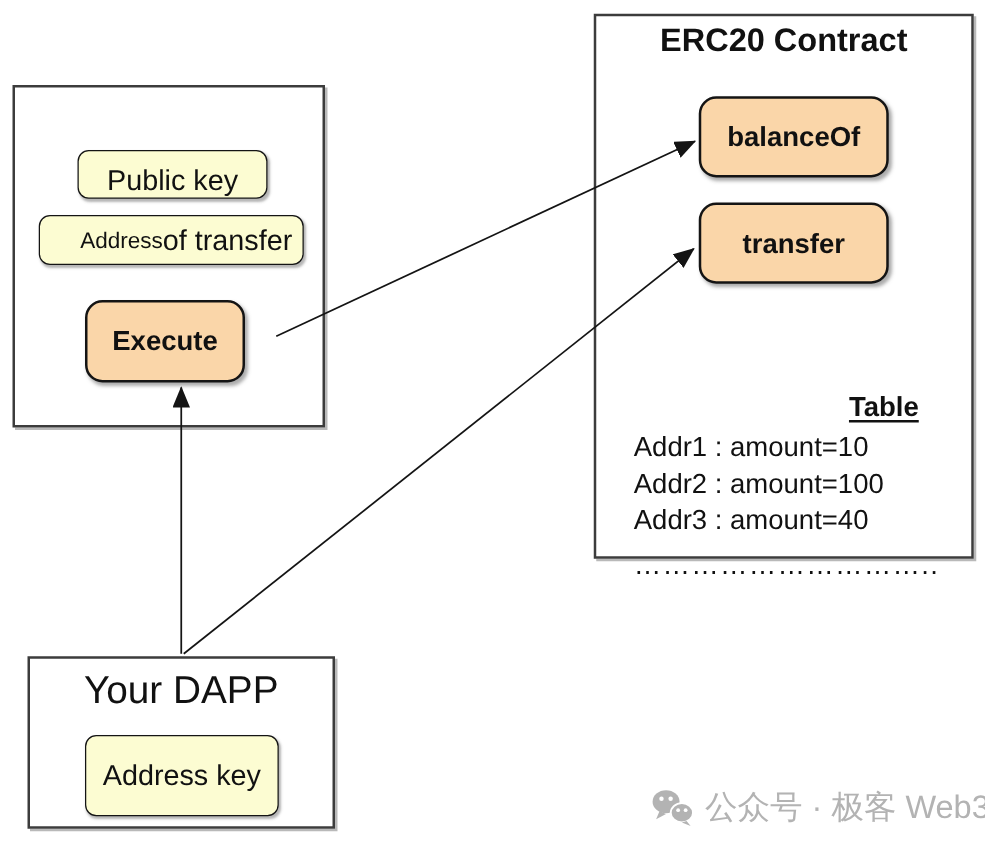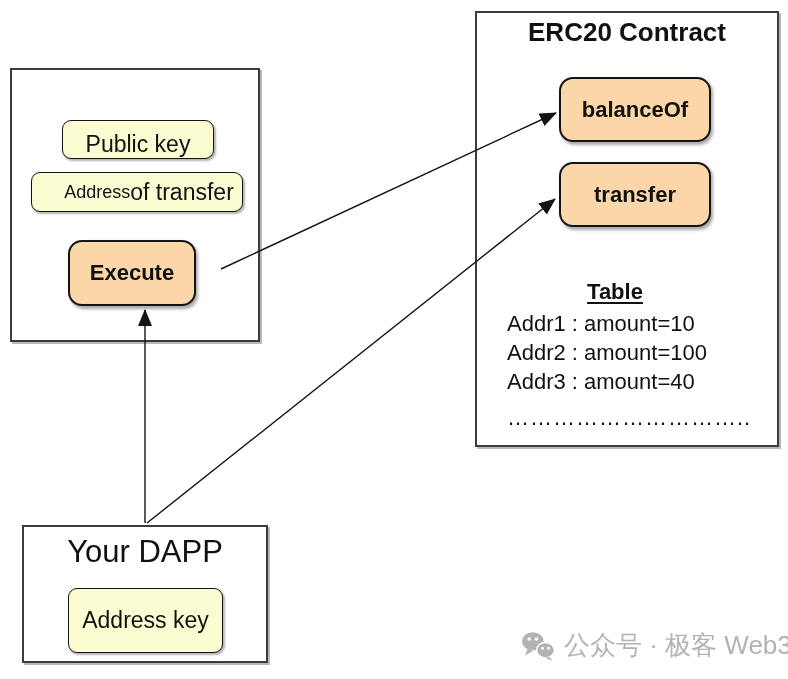--- a/index.html
+++ b/index.html
@@ -61,23 +61,24 @@
   .address-node .sm { font-size:18px;margin-left:24px; }
   .address-node .lg { font-size:23px; }
   .execute-node     { left:68px;  top:240px; width:128px; height:66px; }
   .transfer-node    { left:559px; top:77px;  width:152px; height:65px; }
   .balanceof-node   { left:559px; top:162px; width:152px; height:65px; }
   .private-key-node { left:68px;  top:588px; width:155px; height:65px; font-size:23px; }
 
   
   .table-block { position:absolute; left:495px; top:279px; width:240px; z-index:2; }
   .table-title {
-    text-align:center; font-size:22px; font-weight:bold;
+    text-align:right; font-size:22px; font-weight:bold;
     text-decoration:underline; text-underline-offset:3px;
     margin-bottom:4px;
+    margin-top:34px;
   }
   .table-row { font-size:22px; line-height:29px; padding-left:12px; white-space:nowrap; }
   .table-dots { margin-top:7px; letter-spacing:1px; }
 
   
   svg.arrows {
     position:absolute; left:0; top:0; z-index:3;
     pointer-events:none;
   }
   svg.arrows line { stroke:#141414; stroke-width:1.4; marker-end:url(#ah); }

